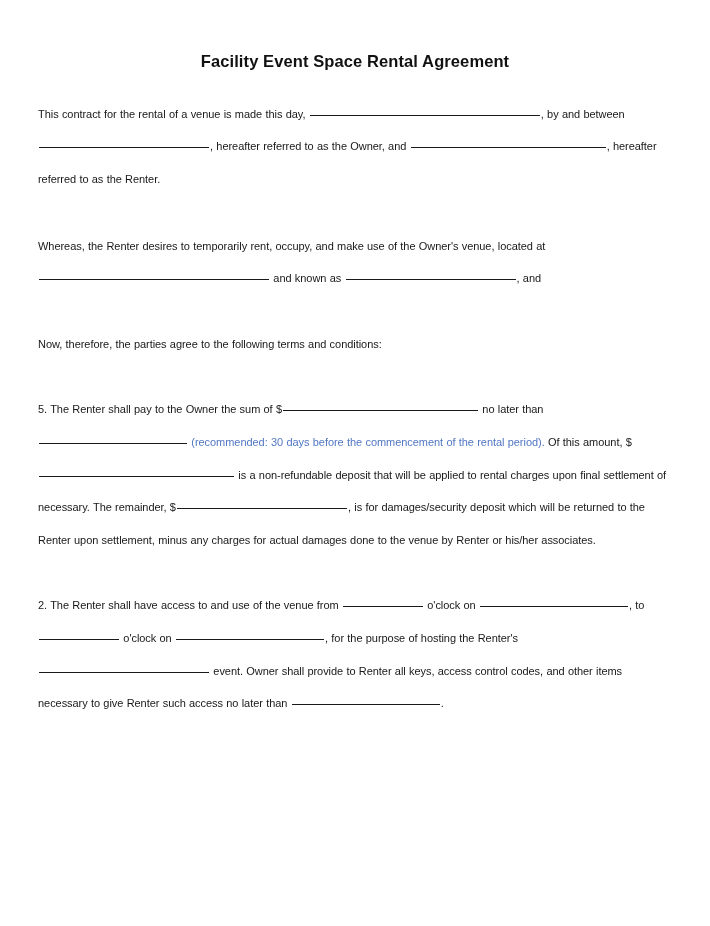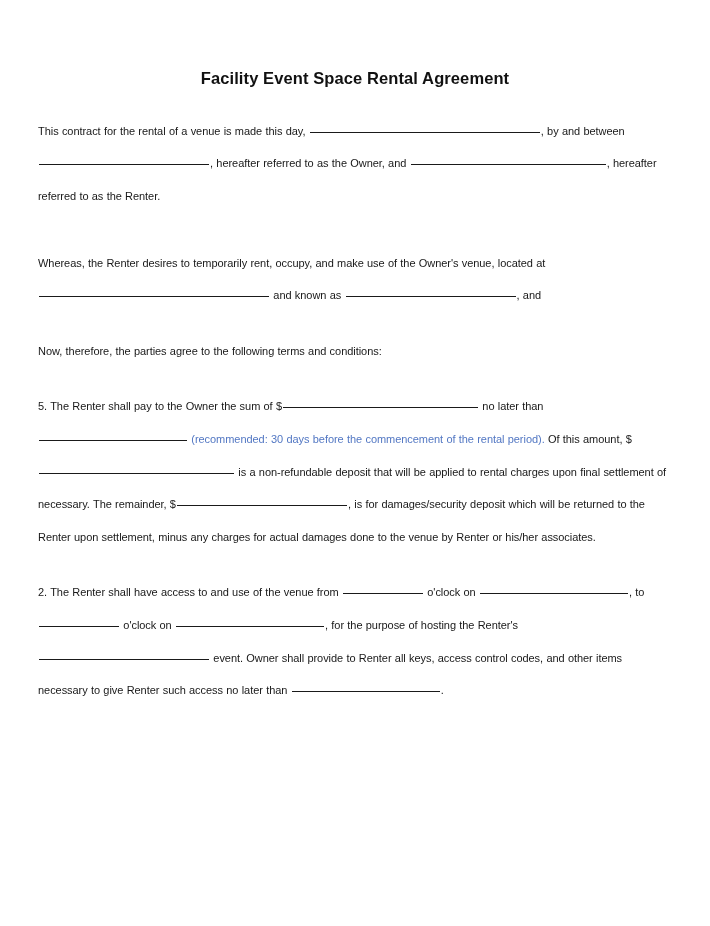--- a/index.html
+++ b/index.html
@@ -21,33 +21,33 @@
     background: #ffffff;
     box-sizing: border-box;
     padding: 0 38px 0 38px;
   }
   .doc-title {
     text-align: center;
     font-weight: bold;
     font-size: 16.5px;
     letter-spacing: 0.1px;
     color: #111111;
-    padding-top: 69px;
+    padding-top: 52px;
     padding-bottom: 0;
     line-height: 1.2;
   }
   .para {
     font-size: 11px;
     line-height: 32.6px;
     color: #181818;
     letter-spacing: -0.05px;
     word-spacing: 0.3px;
   }
   .p-gap-lg { margin-top: 34px; }
-  .p-gap-md { margin-top: 23px; }
+  .p-gap-md { margin-top: 33px; }
   .p-first { margin-top: 26px; }
   .blue {
     color: #5277c3;
   }
   
   .blank {
     display: inline-block;
     border-bottom: 1.6px solid #1a1a1a;
     vertical-align: 2px;
     height: 13px;

